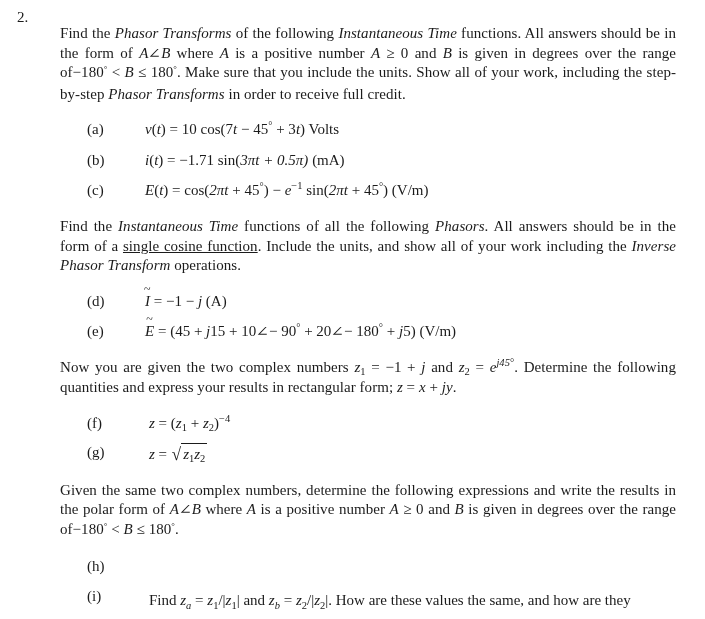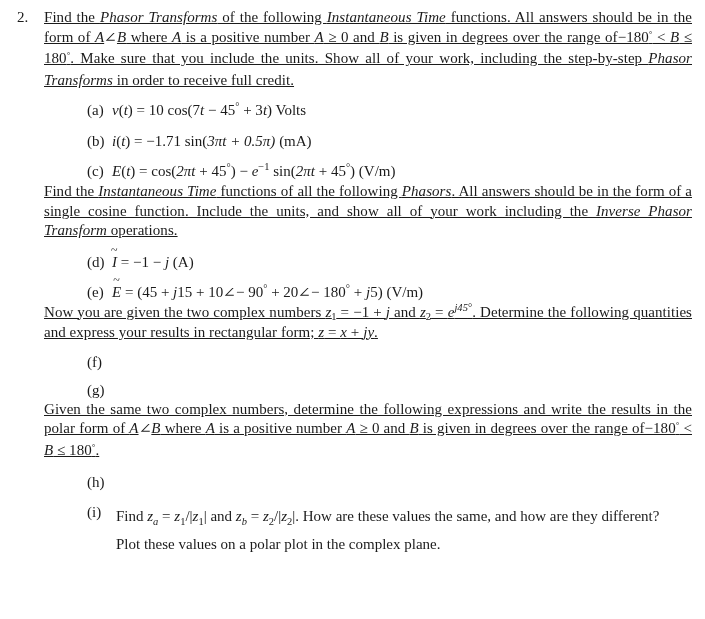--- a/index.html
+++ b/index.html
@@ -44,27 +44,26 @@
     font-size: 15px;
     line-height: 19.5px;
   }
   .problem-body {
     flex: 1 1 auto;
     padding-right: 13px;
     box-sizing: border-box;
   }
 
   p.para {
-    margin: 0;
+    margin: 16px;
     font-size: 15px;
     line-height: 19.5px;
     text-align: justify;
     text-justify: inter-word;
     letter-spacing: 0.05px;
-    text-decoration: underline;
   }
   .sp-before-md { margin-top: 17px; }
   .sp-before-lg { margin-top: 40px; }
 
   
   .items {
     margin: 0;
     padding: 0;
     list-style: none;
   }
@@ -86,20 +85,21 @@
 
   .item-label {
     flex: 0 0 auto;
     width: 25px;
     font-size: 15px;
   }
   .item-label.wide { width: 29px; }
   .item-content {
     flex: 1 1 auto;
     padding-right: 13px;
+    margin-left: 33px;
   }
   .item-content.two-line {
     line-height: 27px;
   }
 
   
   .math {
     font-style: italic;
     font-family: "Liberation Serif", "DejaVu Serif", serif;
   }
@@ -223,24 +223,26 @@
             <span class="item-content"><span class="tilde-wrap"><span class="tilde-mark">~</span><span>E</span></span><span class="mathup"> = (45 + </span><span class="math">j</span><span class="mathup">15 + 10</span><span class="ang">∠</span><span class="mathup">− 90</span><span class="deg">°</span><span class="mathup"> + 20</span><span class="ang">∠</span><span class="mathup">− 180</span><span class="deg">°</span><span class="mathup"> + </span><span class="math">j</span><span class="mathup">5) (V/m)</span></span>
           </li>
         </ul>
 
         <p class="para sp-before-lg"><span>Now you are given the two complex numbers </span><span class="math">z</span><sub class="up">1</sub><span> = −1 + </span><span class="math">j</span><span> and </span><span class="math">z</span><sub class="up">2</sub><span> = </span><span class="math">e</span><sup class="it">j45</sup><sup>°</sup><span>. Determine the following quantities and express your results in rectangular form; </span><span class="math">z</span><span> = </span><span class="math">x</span><span> + </span><span class="math">j</span><span class="math">y</span><span>.</span></p>
 
         <ul class="items gap-f">
 
           <li class="item">
             <span class="item-label wide">(f)</span>
+            <span class="item-content"><span class="math">z</span><span class="mathup"> = (</span><span class="math">z</span><sub class="up">1</sub><span class="mathup"> + </span><span class="math">z</span><sub class="up">2</sub><span class="mathup">)</span><sup>−4</sup></span>
           </li>
 
           <li class="item">
             <span class="item-label wide">(g)</span>
+            <span class="item-content"><span class="math">z</span><span class="mathup"> = </span><span class="sqrt"><span class="radical">√</span><span class="radicand"><span>z</span><sub class="up">1</sub><span>z</span><sub class="up">2</sub></span></span></span>
           </li>
         </ul>
 
         <p class="para sp-before-md"><span>Given the same two complex numbers, determine the following expressions and write the results in the polar form of </span><span class="math">A</span><span class="ang">∠</span><span class="math">B</span><span> where </span><span class="math">A</span><span> is a positive number </span><span class="math">A</span><span> ≥ 0 and </span><span class="math">B</span><span> is given in degrees over the range of−180</span><span class="deg-bare">°</span><span> &lt; </span><span class="math">B</span><span> ≤ 180</span><span class="deg-bare">°</span><span>.</span></p>
 
         <ul class="items gap-h">
 
           <li class="item tall">
             <span class="item-label wide">(h)</span>
           </li>

